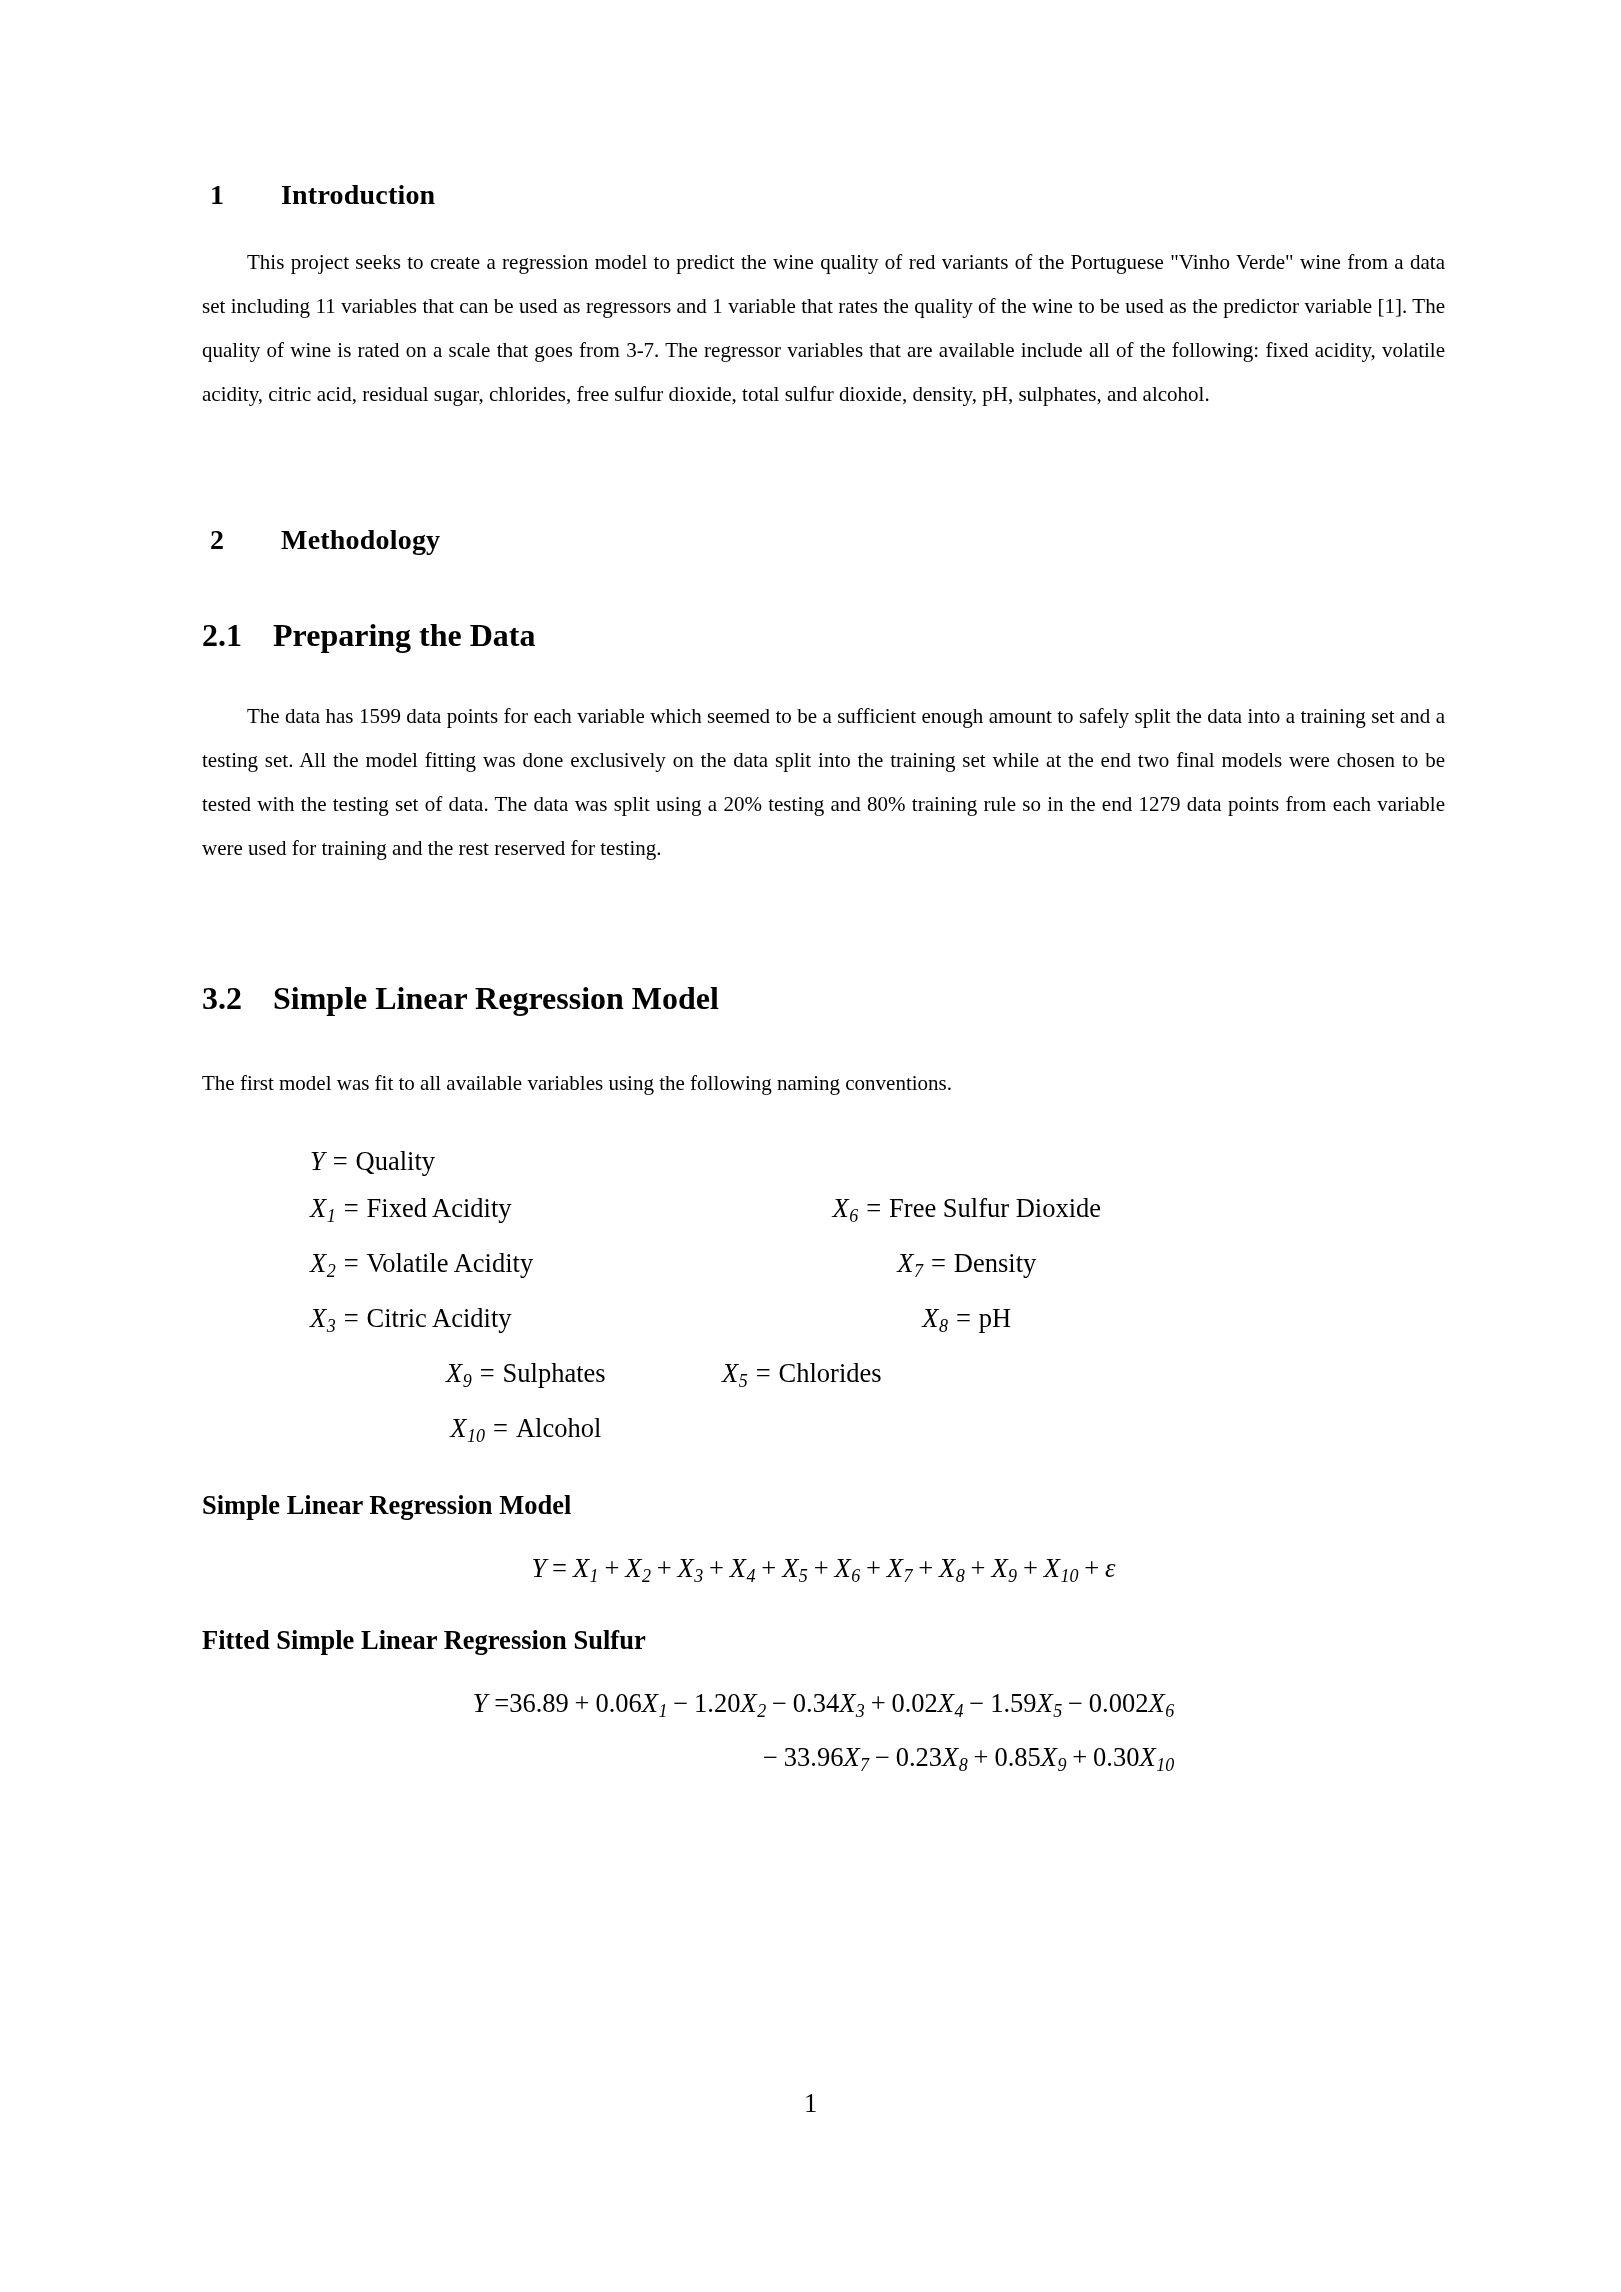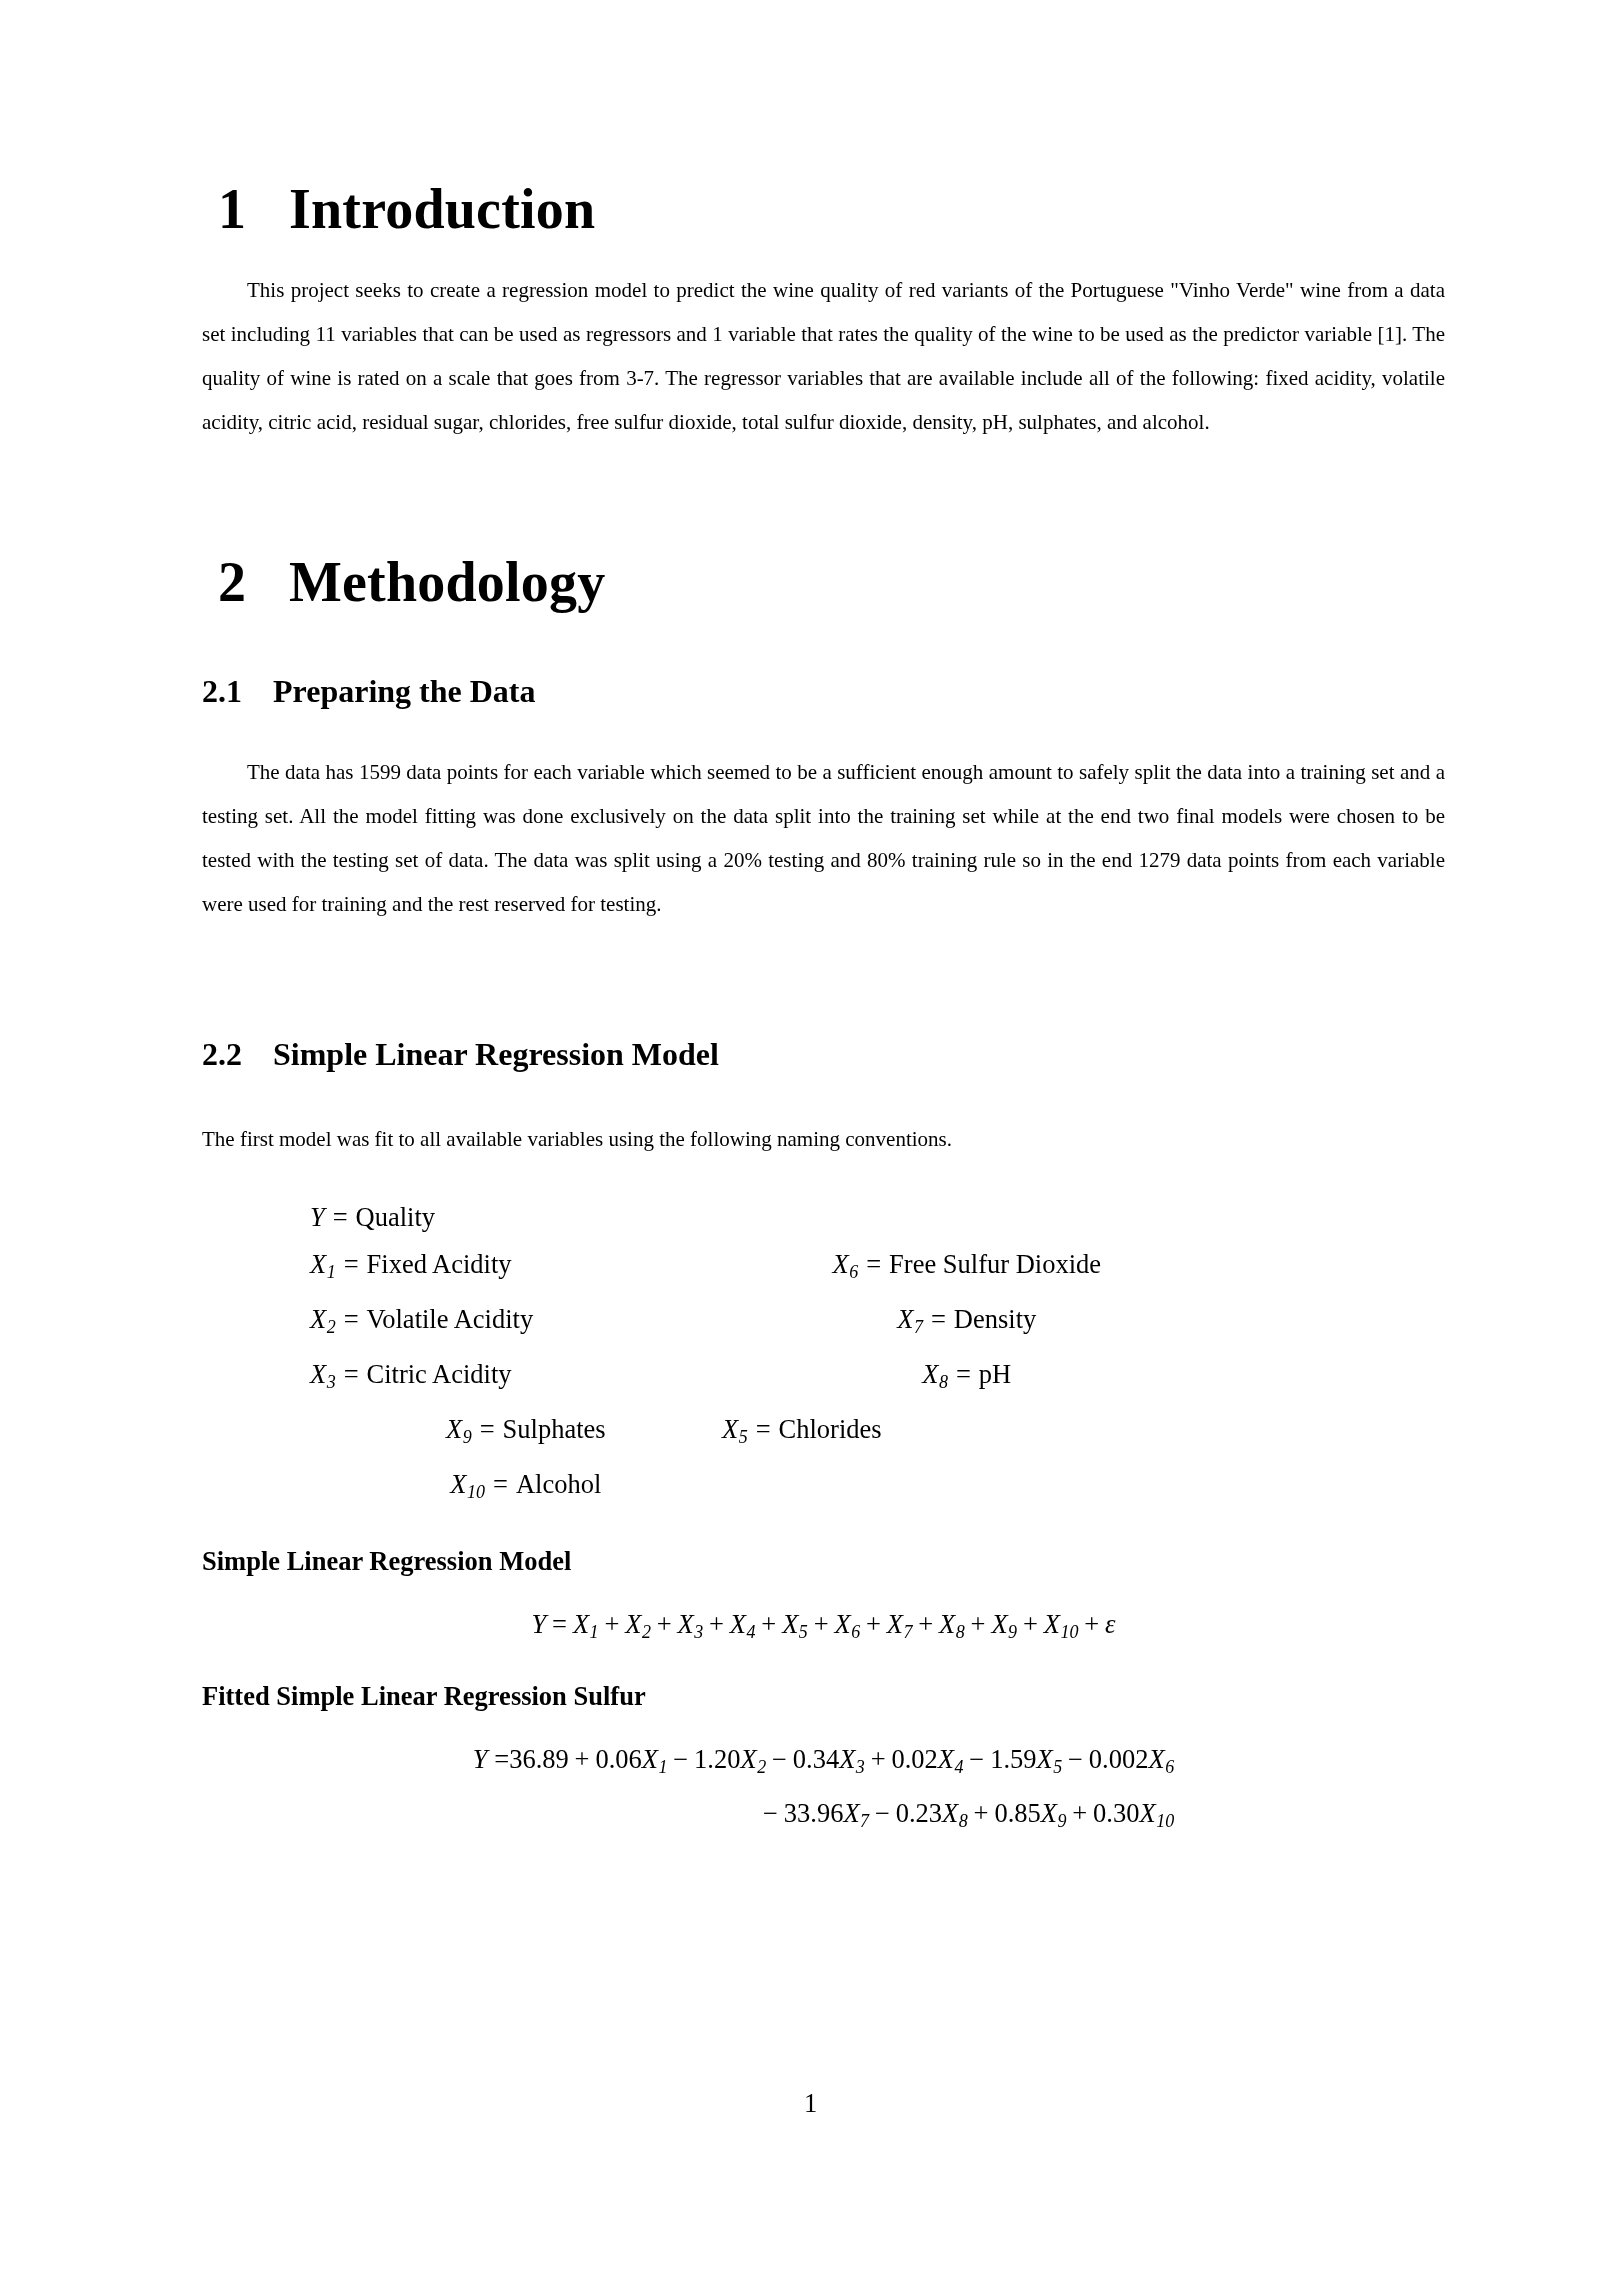--- a/index.html
+++ b/index.html
@@ -21,23 +21,23 @@
     background: #ffffff;
     box-sizing: border-box;
     padding: 181px 202px 0 202px;
   }
   .content {
     width: 1243px;
   }
 
   
   h1.section {
-    font-size: 56px;
+    font-size: 28px;
     font-weight: bold;
-    margin: 0 0 0 16px;
+    margin: 0 0 0 8px;
     line-height: 1.0;
     letter-spacing: 0.2px;
   }
   h1.section .num {
     display: inline-block;
     min-width: 71px;
   }
   h2.subsection {
     font-size: 32px;
     font-weight: bold;
@@ -188,21 +188,21 @@
       <span class="num">2.1</span><span>Preparing the Data</span>
     </h2>
 
     <div class="sp-sub-to-para"></div>
 
     <p class="body indent">The data has 1599 data points for each variable which seemed to be a sufficient enough amount to safely split the data into a training set and a testing set. All the model fitting was done exclusively on the data split into the training set while at the end two final models were chosen to be tested with the testing set of data. The data was split using a 20% testing and 80% training rule so in the end 1279 data points from each variable were used for training and the rest reserved for testing.</p>
 
     <div class="sp-para-to-sub2"></div>
 
     <h2 class="subsection">
-      <span class="num">2.2</span><span>Simple Linear Regression Model</span>
+      <span class="num">3.2</span><span>Simple Linear Regression Model</span>
     </h2>
 
     <div class="sp-sub2-to-para"></div>
 
     <p class="body">The first model was fit to all available variables using the following naming conventions.</p>
 
     <div class="sp-para-to-defs"></div>
 
     <div class="defs">
 

